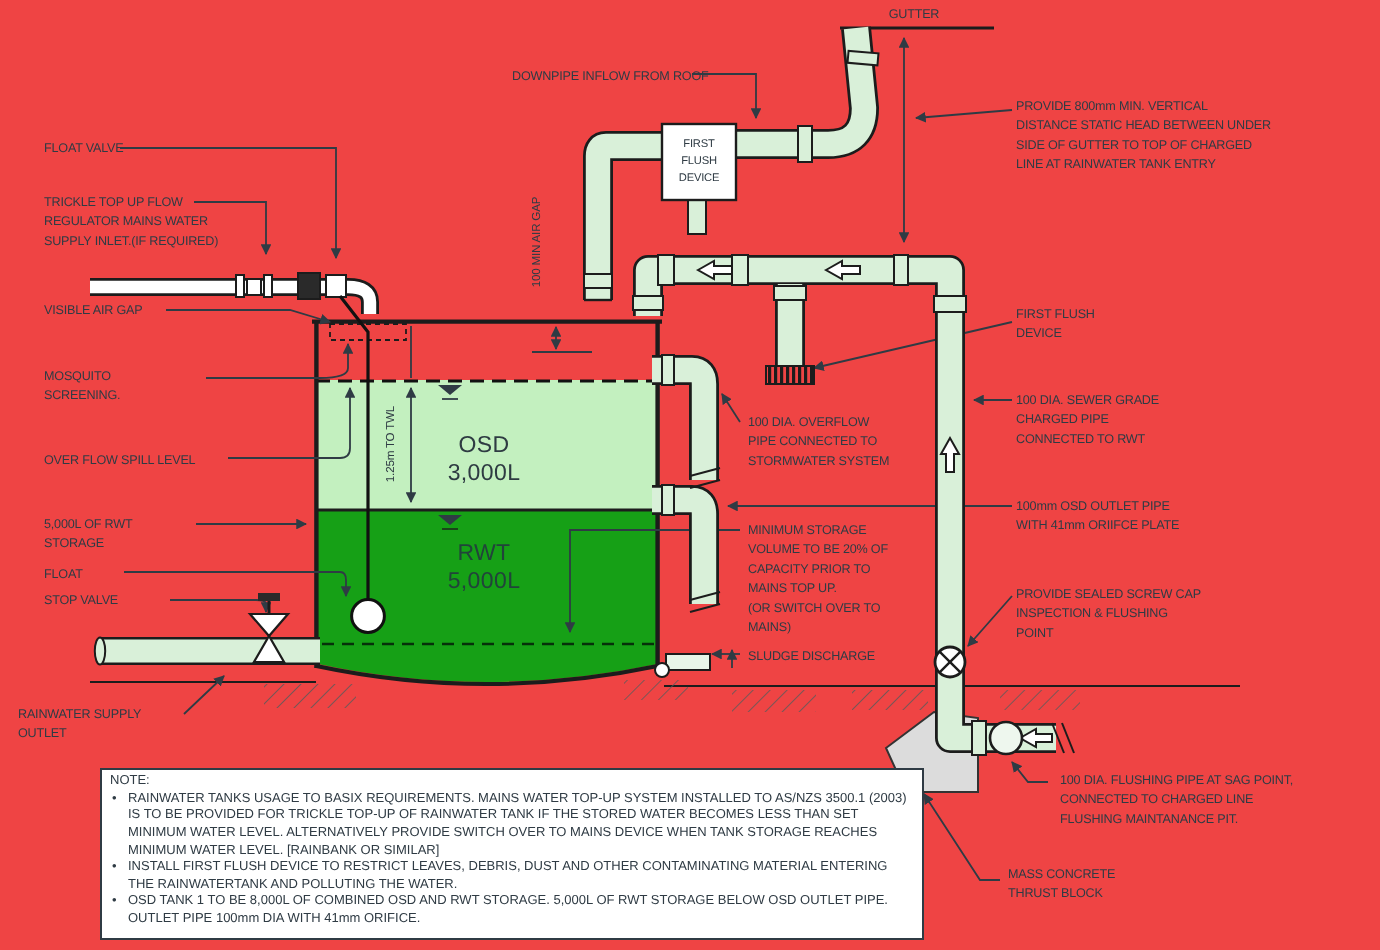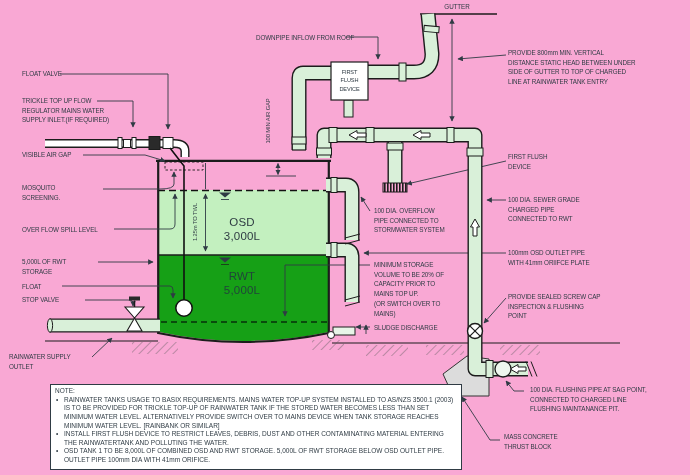--- a/index.html
+++ b/index.html
@@ -1,16 +1,16 @@
 <!DOCTYPE html>
 <html><head>
 <meta charset="utf-8">
 <style>
   html,body{margin:0;padding:0;background:#fff;}
-  #stage{position:relative;width:690px;height:475px;background:#f9a8d4;overflow:hidden;
+  #stage{position:relative;width:690px;height:475px;background:#ef4444;overflow:hidden;
          font-family:"Liberation Sans", sans-serif;}
   svg{position:absolute;left:0;top:0;}
   
   .po{fill:none;stroke:#1c1c1c;stroke-width:15;stroke-linejoin:round;stroke-linecap:butt;}
   .pf{fill:none;stroke:#d9f0d9;stroke-width:12.2;stroke-linejoin:round;stroke-linecap:butt;}
   .po-thin{fill:none;stroke:#1c1c1c;stroke-width:9;stroke-linejoin:round;}
   .pf-thin{fill:none;stroke:#ffffff;stroke-width:6.2;stroke-linejoin:round;}
   .po-sup{fill:none;stroke:#1c1c1c;stroke-width:14;}
   .pf-sup{fill:none;stroke:#d9f0d9;stroke-width:11.4;}
   .coup{fill:#d9f0d9;stroke:#1c1c1c;stroke-width:1;}

